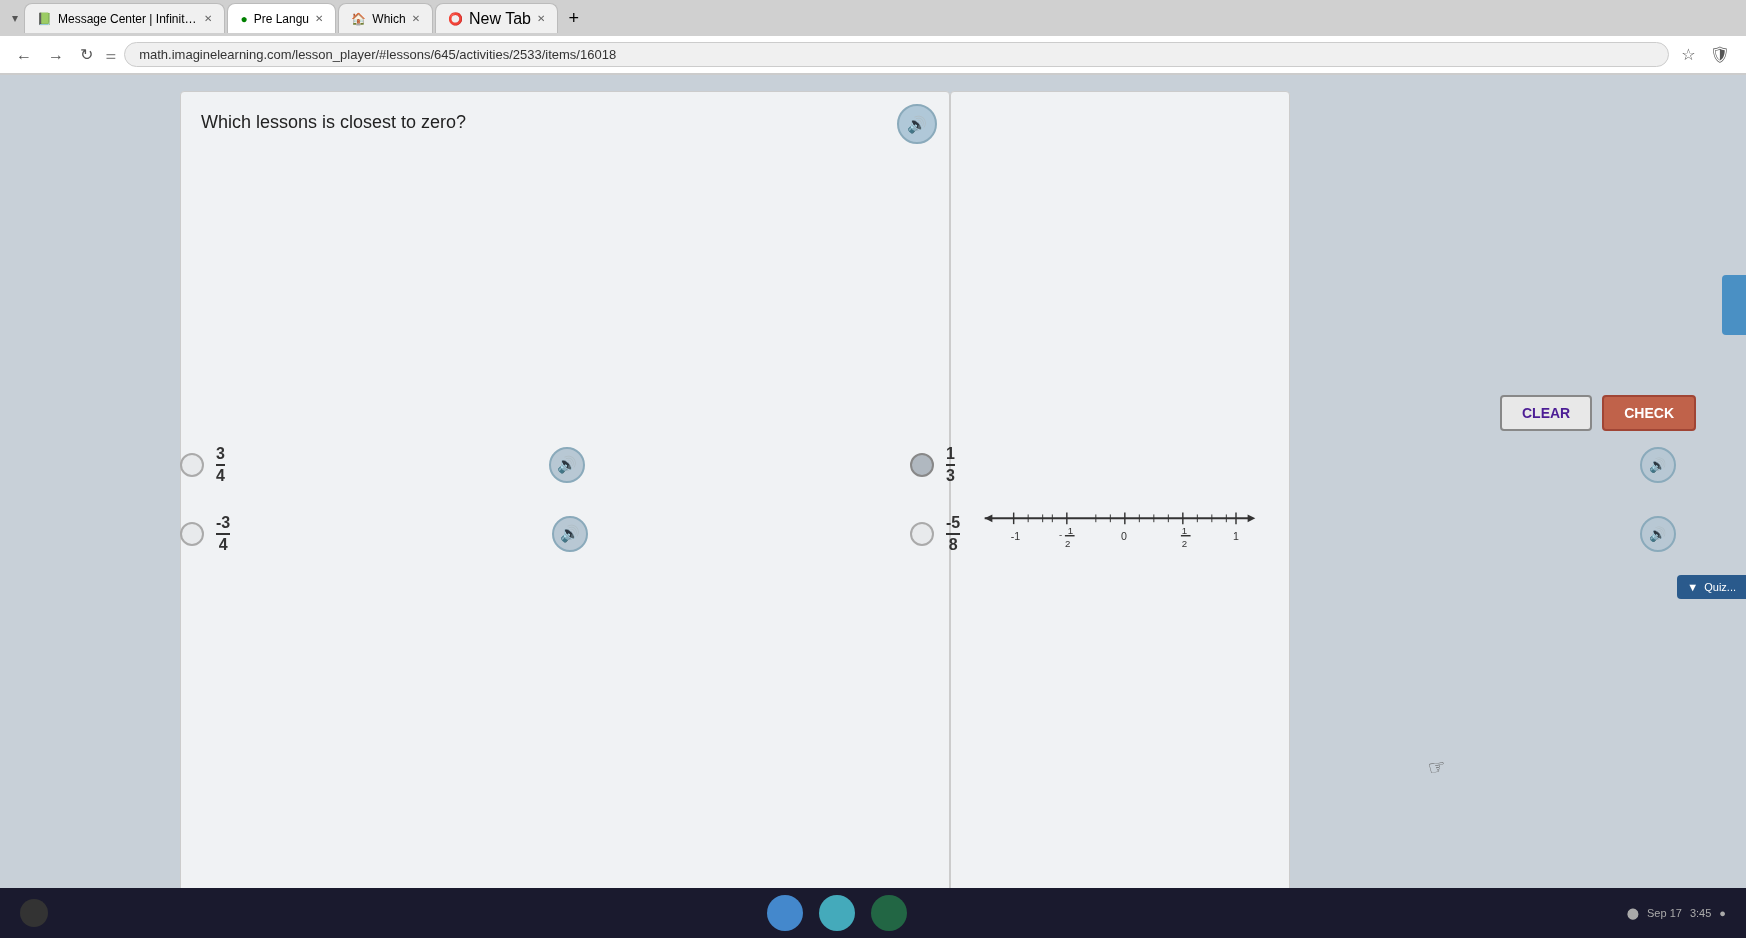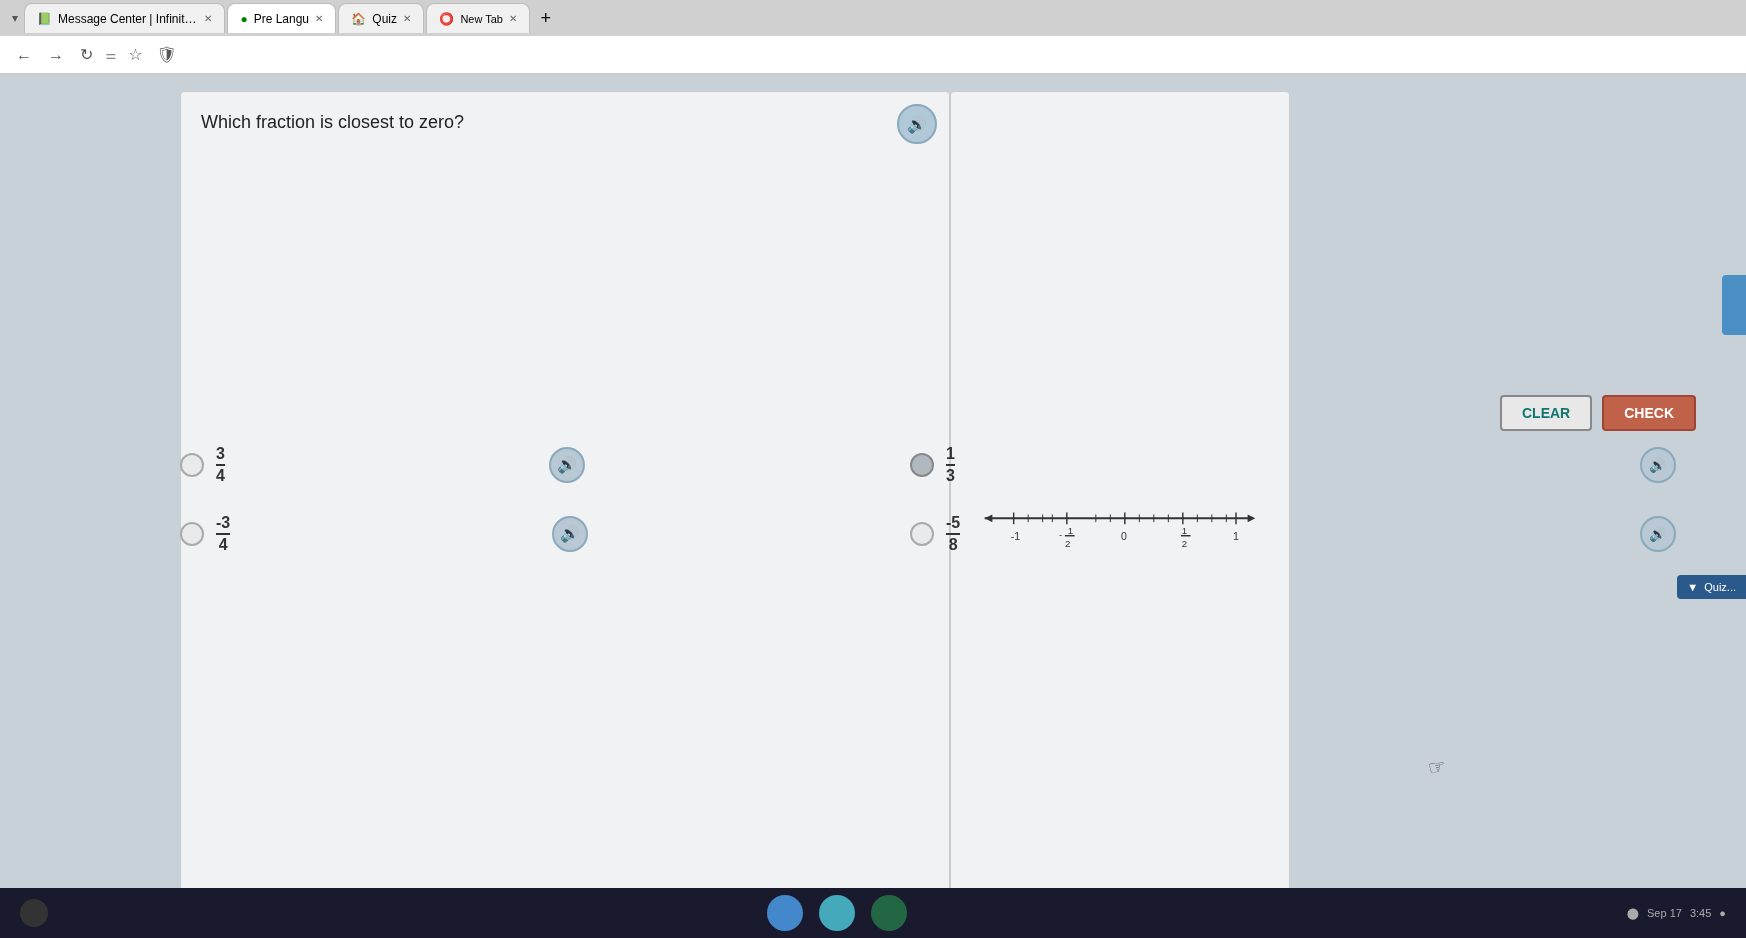--- a/index.html
+++ b/index.html
@@ -175,21 +175,21 @@
     }
 
     .btn-clear {
       background: #e8e8e8;
       border: 2px solid #888;
       border-radius: 4px;
       padding: 8px 20px;
       font-size: 14px;
       font-weight: bold;
       cursor: pointer;
-      color: #0f766e;
+      color: #4c1d95;
     }
 
     .btn-check {
       background: #c0624a;
       border: 2px solid #a04535;
       border-radius: 4px;
       padding: 8px 20px;
       font-size: 14px;
       font-weight: bold;
       cursor: pointer;
@@ -363,51 +363,52 @@
     </div>
 
     <div class="tab-item active">
       <span style="color:green;">●</span>
       <span style="font-size:12px;">Pre Langu</span>
       <span class="tab-close">✕</span>
     </div>
 
     <div class="tab-item">
       <span>🏠</span>
-      <span style="font-size:12px;">Quiz</span>
+      <span style="font-size:12px;">Which</span>
       <span class="tab-close">✕</span>
     </div>
 
     <div class="tab-item">
       <span>⭕</span>
-      <span style="font-size:11px;">New Tab</span>
+      <span style="font-size:16px;">New Tab</span>
       <span class="tab-close">✕</span>
     </div>
 
     <button class="tab-new">+</button>
   </div>
 
   <div class="address-bar">
     <button class="nav-btn">←</button>
     <button class="nav-btn">→</button>
     <button class="nav-btn">↻</button>
     <span style="font-size:12px; color:#888;">⚌</span>
+    <div class="url-bar">math.imaginelearning.com/lesson_player/#lessons/645/activities/2533/items/16018</div>
     <div class="address-actions">
       <button class="nav-btn">☆</button>
       <button class="nav-btn">🛡</button>
     </div>
   </div>
 </div>
 
 <div class="main-content">
 
   <div class="panels-row">
 
     <div class="question-panel">
-      <span class="question-text">Which fraction is closest to zero?</span>
+      <span class="question-text">Which lessons is closest to zero?</span>
       <div class="audio-btn-top">
         <span class="speaker-shape">🔊</span>
       </div>
     </div>
 
     <div class="right-panel">
       <div class="number-line-container">
         <svg class="number-line-svg" viewBox="0 0 300 60">
 
           <line x1="10" y1="20" x2="285" y2="20" stroke="#333" stroke-width="2"></line>

